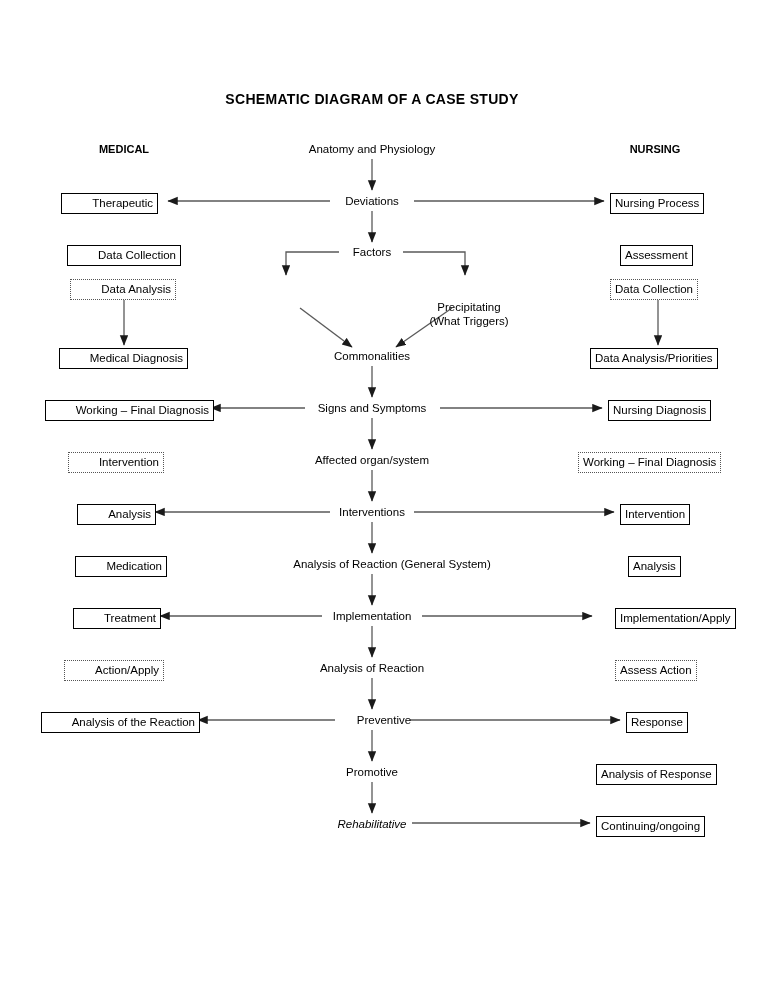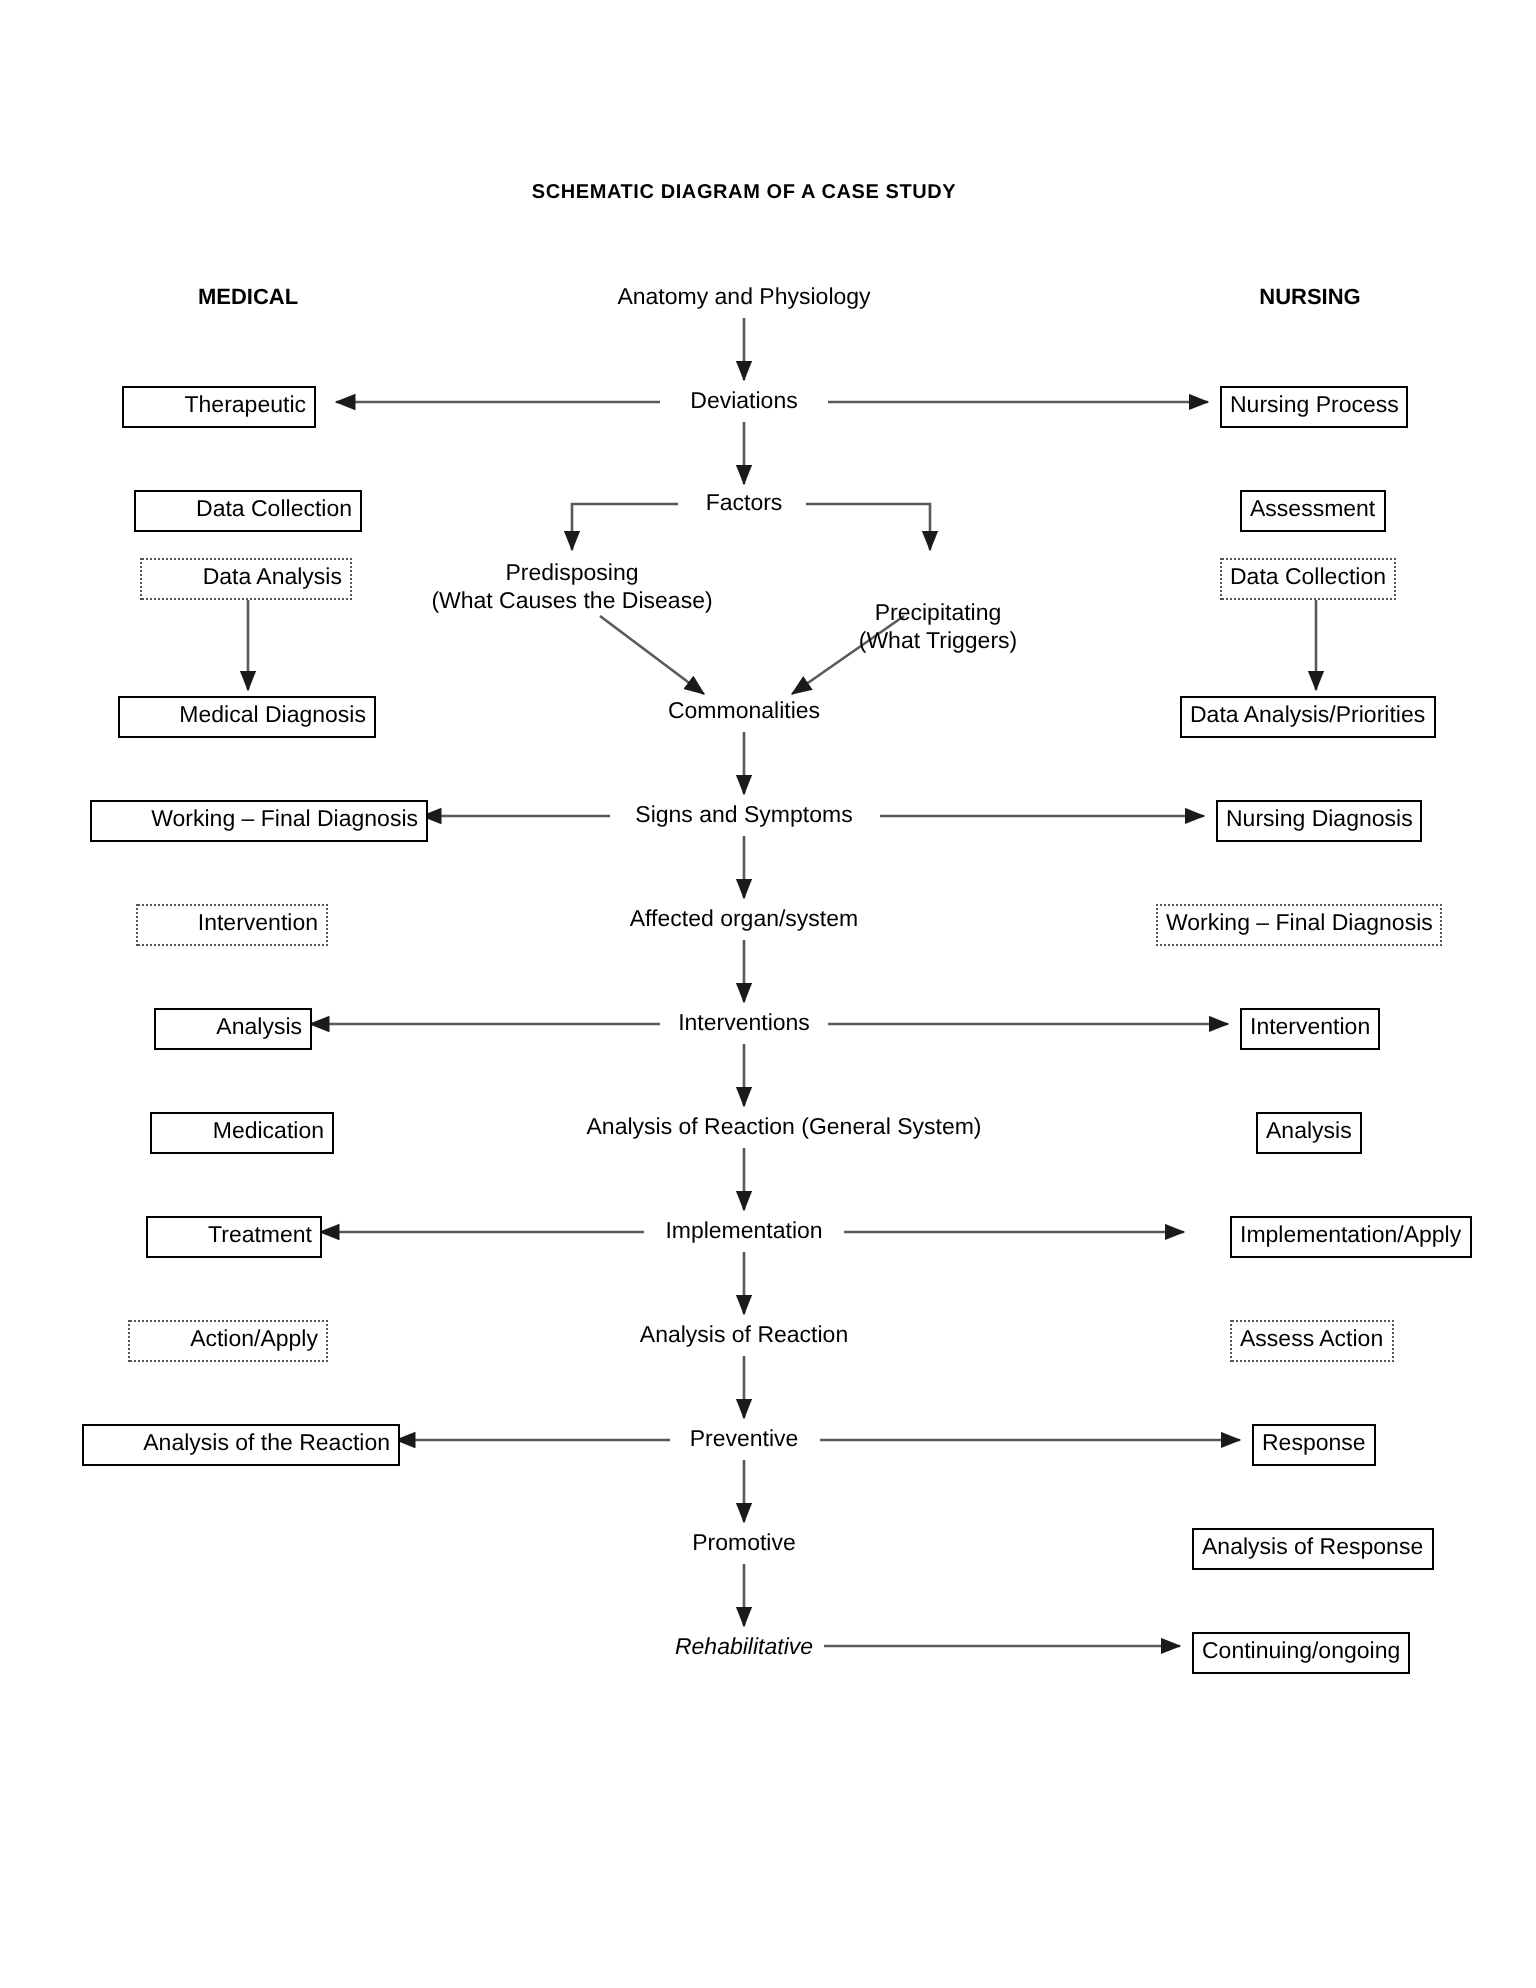--- a/index.html
+++ b/index.html
@@ -51,21 +51,21 @@
   
   .col-left {
     text-align: center;
     padding-left: 30px;
   }
   .col-right {
     text-align: center;
   }
   .title {
     position: absolute;
-    font-size: 10px;
+    font-size: 14px;
     font-weight: bold;
     letter-spacing: 0.3px;
     white-space: nowrap;
     transform: translateX(-50%);
   }
   .colhead {
     position: absolute;
     font-size: 11px;
     font-weight: bold;
     white-space: nowrap;
@@ -162,45 +162,41 @@
   <div class="title" style="left:372px; top:91px;">SCHEMATIC DIAGRAM OF A CASE STUDY</div>
 
   <div class="colhead" style="left:124px; top:143px;">MEDICAL</div>
   <div class="colhead-plain" style="left:372px; top:143px;">Anatomy and Physiology</div>
   <div class="colhead" style="left:655px; top:143px;">NURSING</div>
 
   <div class="node center-text" style="left:372px; top:194px;">Deviations</div>
 
   <div class="node center-text" style="left:372px; top:245px;">Factors</div>
 
-  <div class="node two-line" style="left:286px; top:280px;">
-    <div>Predisposing</div>
-    <div>(What Causes the Disease)</div>
-  </div>
 
   <div class="node two-line" style="left:469px; top:280px;margin-top:20px;">
     <div>Precipitating</div>
     <div>(What Triggers)</div>
   </div>
 
   <div class="node center-text" style="left:372px; top:349px;">Commonalities</div>
 
   <div class="node center-text" style="left:372px; top:401px;">Signs and Symptoms</div>
 
   <div class="node center-text" style="left:372px; top:453px;">Affected organ/system</div>
 
   <div class="node center-text" style="left:372px; top:505px;">Interventions</div>
 
   <div class="node center-text" style="left:392px; top:557px;">Analysis of Reaction (General System)</div>
 
   <div class="node center-text" style="left:372px; top:609px;">Implementation</div>
 
   <div class="node center-text" style="left:372px; top:661px;">Analysis of Reaction</div>
 
-  <div class="node center-text" style="left:372px; top:713px;text-align:right;">Preventive</div>
+  <div class="node center-text" style="left:384px; top:713px;text-align:right;">Preventive</div>
 
   <div class="node center-text" style="left:372px; top:765px;">Promotive</div>
 
   <div class="node center-text" style="left:372px; top:817px;font-style:italic;">Rehabilitative</div>
 
   <div class="node boxed col-left" style="right:610px; top:193px;">Therapeutic</div>
 
   <div class="node boxed col-left" style="right:587px; top:245px;">Data Collection</div>
 
   <div class="node boxed-dotted col-left" style="right:592px; top:279px;">Data Analysis</div>

